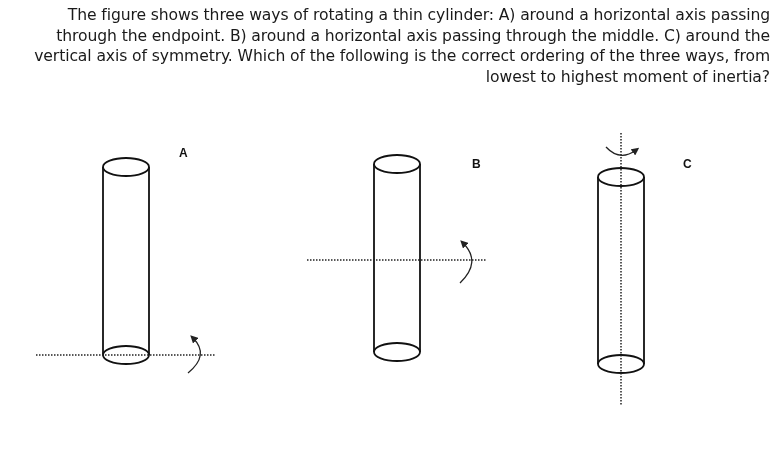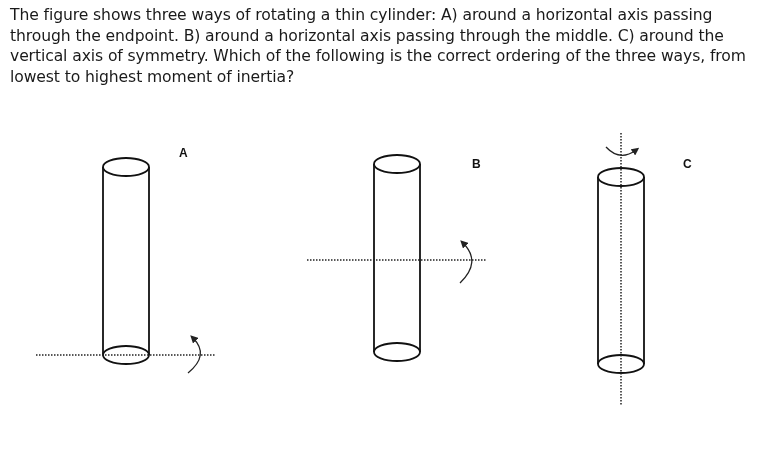--- a/index.html
+++ b/index.html
@@ -1,20 +1,20 @@
 <!DOCTYPE html>
 <html><head>
   <meta charset="utf-8">
   <style>
     html, body { margin: 0; padding: 0; background: #ffffff; }
     body { width: 775px; height: 451px; position: relative; overflow: hidden; }
     .question {
       position: absolute; left: 10px; top: 5px; width: 760px;
       font-family: "DejaVu Sans", sans-serif; font-size: 15.6px; line-height: 20.5px;
-      color: #1a1a1a; letter-spacing: -0.1px;
+      color: #1a1a1a; letter-spacing: -0.1px; text-align: right;
     }
     .figure { position: absolute; left: 0; top: 120px; width: 775px; height: 331px; }
     .label {
       position: absolute; font-family: "Liberation Sans", sans-serif; font-size: 12px;
       font-weight: bold; color: #111;
     }
     svg { position: absolute; left: 0; top: 0; }
   </style>
 </head>
 <body>

